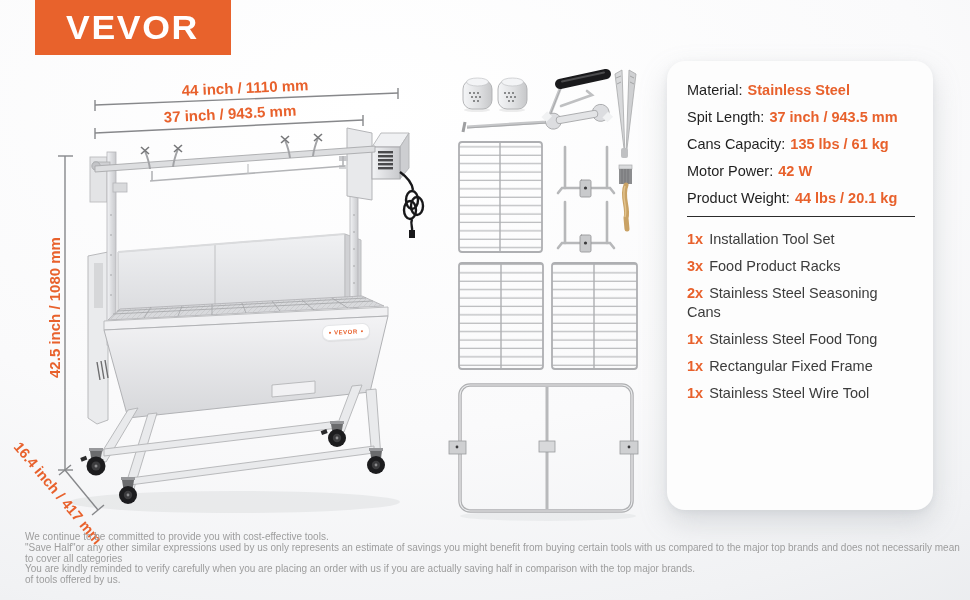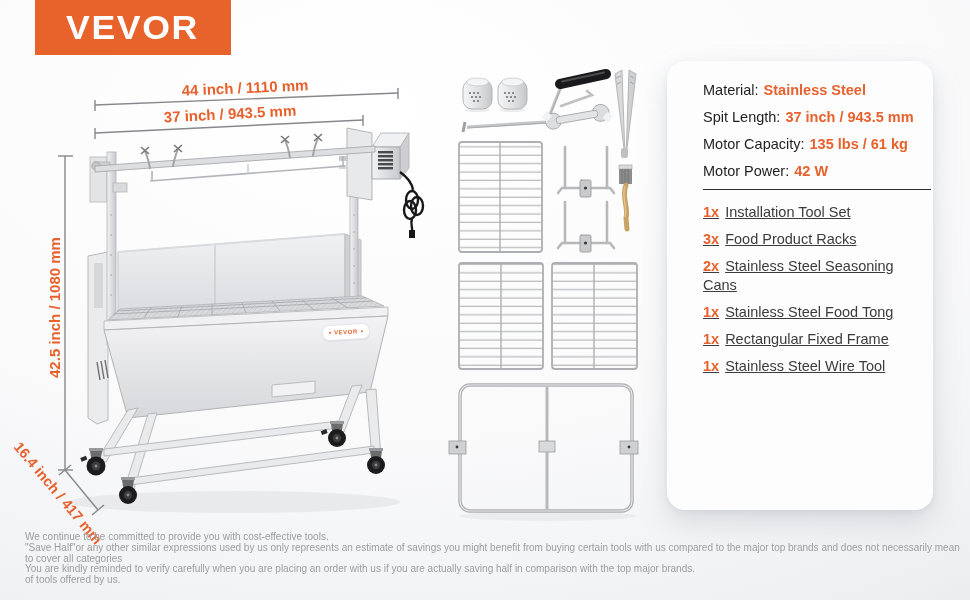--- a/index.html
+++ b/index.html
@@ -29,28 +29,28 @@
     position:absolute;left:322px;top:324px;width:46px;height:14px;
     background:#fff;border:1px solid #e4e5e7;border-radius:7px;
     display:flex;align-items:center;justify-content:center;gap:3px;
     transform:rotate(-3deg);box-shadow:0 1px 1px rgba(0,0,0,.06);
   }
   .badge .dot{width:2px;height:2px;border-radius:50%;background:#e8612c;}
   .badge span{color:#e8612c;font-size:6px;font-weight:bold;letter-spacing:.5px;line-height:6px;}
   .panel{
     position:absolute;left:667px;top:61px;width:266px;height:449px;
     background:#fdfdfd;border-radius:18px;box-sizing:border-box;
-    padding:20px 18px 14px 36px;
+    padding:20px 18px 14px 20px;
     box-shadow:0 12px 28px rgba(140,146,156,.28), 0 2px 6px rgba(140,146,156,.12);
   }
   .spec-row{font-size:14.5px;line-height:19px;margin-bottom:8px;color:#1f1f1f;}
   .spec-label{color:#1f1f1f;margin-right:5px;}
   .spec-value{color:#e8612c;font-weight:bold;}
   .panel .divider{height:1px;background:#2b2b2b;margin:8px 0 13px 0;width:228px;}
-  .item-row{font-size:14.5px;line-height:19px;margin-bottom:8px;color:#3c3c3c;text-decoration:underline;}
+  .item-row{font-size:14.5px;line-height:19px;margin-bottom:8px;color:#3c3c3c;}
   .item-qty{color:#e8612c;font-weight:bold;margin-right:6px;}
   .item-cont{margin-left:22px;margin-top:-1px;}
   .disclaimer{
     position:absolute;left:25px;top:532px;width:942px;
     color:#9d9d9d;font-size:10px;line-height:10.8px;
   }
 </style>
 </head>
 <body>
 
@@ -384,22 +384,23 @@
 
 <div class="badge">
   <i class="dot"></i>
   <span>VEVOR</span>
   <i class="dot"></i>
 </div>
 
 <div class="panel">
   <div class="spec-row"><span class="spec-label">Material:</span><span class="spec-value">Stainless Steel</span></div>
   <div class="spec-row"><span class="spec-label">Spit Length:</span><span class="spec-value">37 inch / 943.5 mm</span></div>
-  <div class="spec-row"><span class="spec-label">Motor Capacity:</span><span class="spec-value">135 lbs / 61 kg</span></div>
+  <div class="spec-row"><span class="spec-label">Cans Capacity:</span><span class="spec-value">135 lbs / 61 kg</span></div>
   <div class="spec-row"><span class="spec-label">Motor Power:</span><span class="spec-value">42 W</span></div>
+  <div class="spec-row"><span class="spec-label">Product Weight:</span><span class="spec-value">44 lbs / 20.1 kg</span></div>
 
   <div class="divider"></div>
 
   <div class="item-row"><span class="item-qty">1x</span><span class="item-name">Installation Tool Set</span></div>
   <div class="item-row"><span class="item-qty">3x</span><span class="item-name">Food Product Racks</span></div>
   <div class="item-row"><span class="item-qty">2x</span><span class="item-name">Stainless Steel Seasoning Cans</span></div>
   <div class="item-row"><span class="item-qty">1x</span><span class="item-name">Stainless Steel Food Tong</span></div>
   <div class="item-row"><span class="item-qty">1x</span><span class="item-name">Rectangular Fixed Frame</span></div>
   <div class="item-row"><span class="item-qty">1x</span><span class="item-name">Stainless Steel Wire Tool</span>
   </div>

